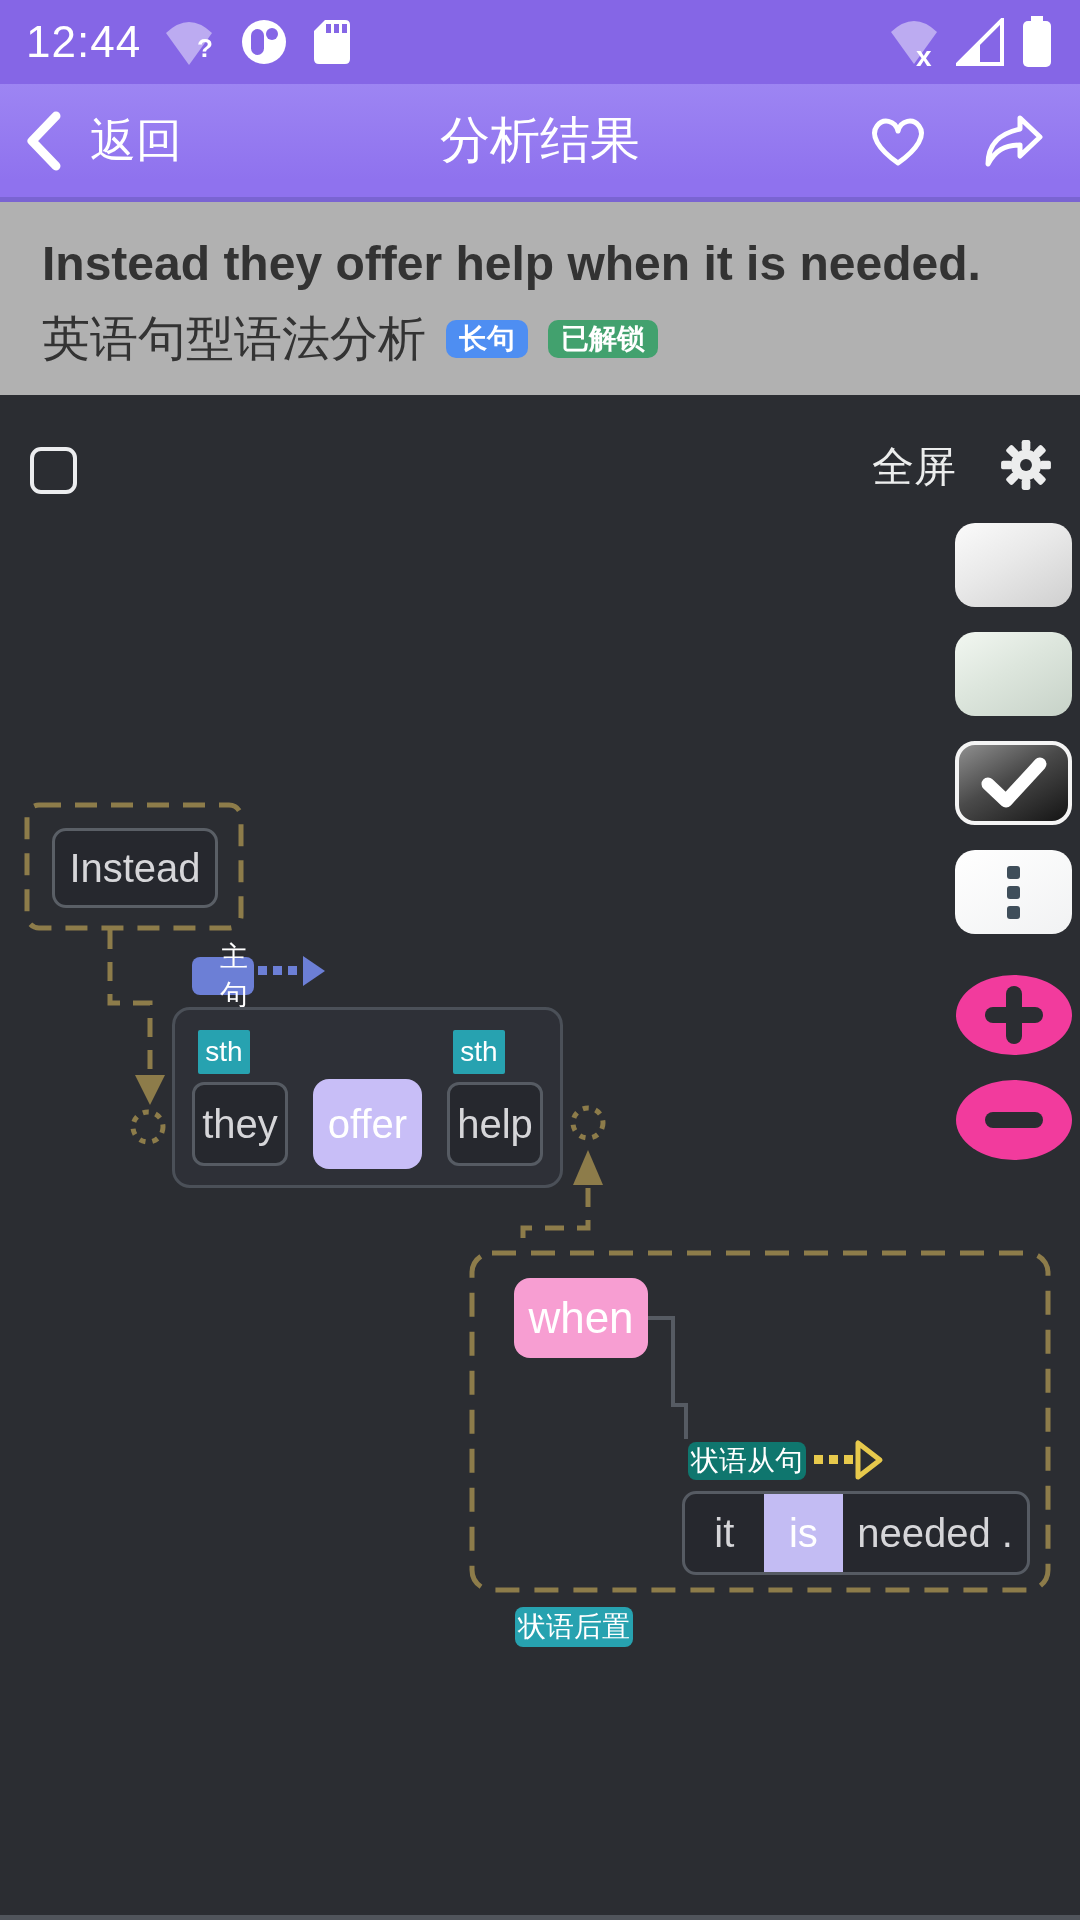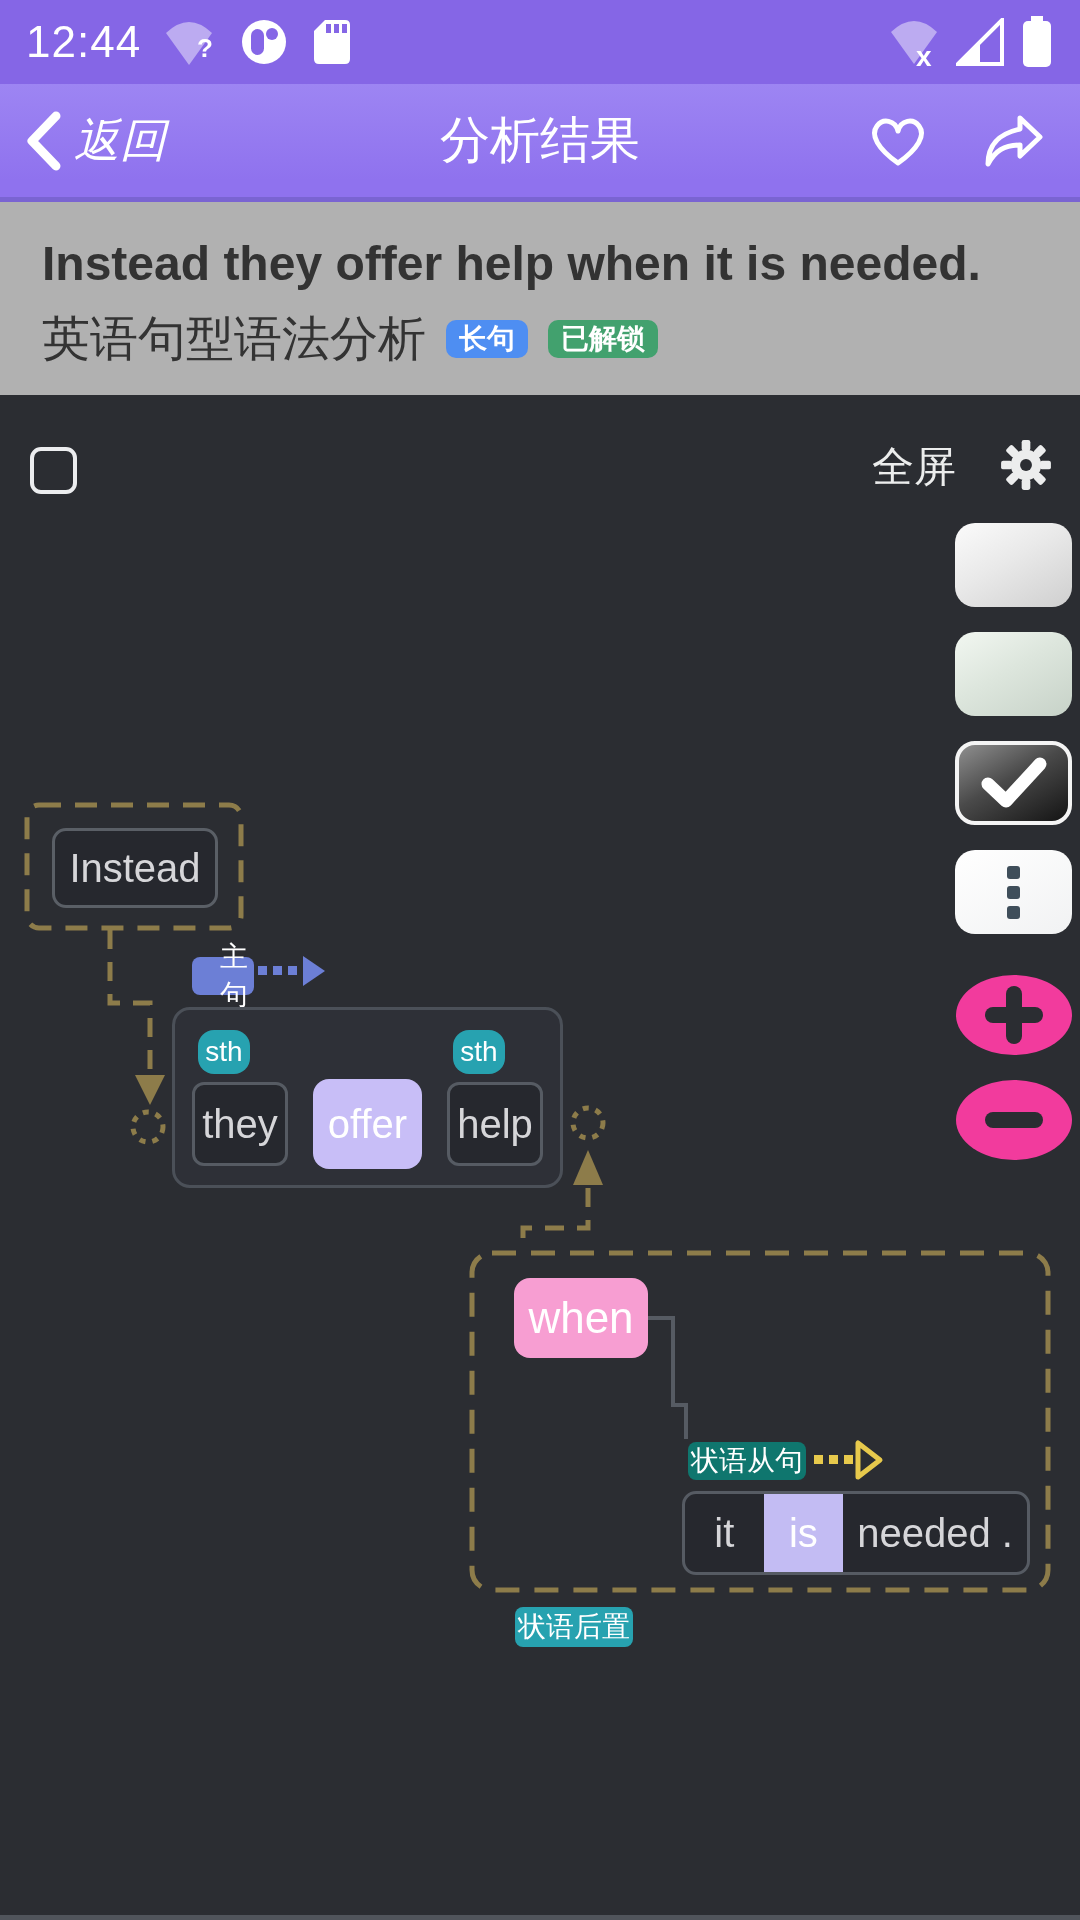--- a/index.html
+++ b/index.html
@@ -12,21 +12,21 @@
     background:#8566e6;display:flex;align-items:center;padding:0 26px;color:#fff;}
   .status-time{font-size:44px;font-weight:400;letter-spacing:1px;}
   .sb-left{display:flex;align-items:center;gap:26px;margin-left:22px;}
   .sb-right{display:flex;align-items:center;gap:16px;margin-left:auto;}
   .sb-icon{display:block;}
 
   
   .nav-bar{position:absolute;left:0;top:84px;width:1080px;height:118px;
     background:linear-gradient(180deg,#9d85f3 0%,#8f72ee 85%);
     border-bottom:5px solid #7a64d2;display:flex;align-items:center;color:#fff;}
-  .nav-back{display:flex;align-items:flex-start;gap:10px;padding-left:24px;cursor:pointer;font-style:italic;}
+  .nav-back{display:flex;align-items:flex-start;gap:26px;padding-left:24px;cursor:pointer;}
   .nav-back-label{font-size:46px;}
   .nav-title{position:absolute;left:0;right:0;text-align:center;font-size:50px;pointer-events:none;font-family:Liberation Mono, monospace;}
   .nav-icons{margin-left:auto;display:flex;align-items:center;gap:52px;padding-right:36px;}
 
   
   .sentence-panel{position:absolute;left:0;top:202px;width:1080px;height:193px;
     background:#b1b1b1;padding:34px 40px 0 42px;}
   .sentence-line1{font-size:48px;font-weight:700;color:#333;white-space:nowrap;}
   .sentence-line2{margin-top:16px;display:flex;align-items:center;font-size:48px;color:#333;}
   .badge{display:inline-flex;align-items:center;justify-content:center;height:38px;
@@ -66,21 +66,21 @@
     border-radius:8px;background:#2b2d32;}
 
   
   .word-box{position:absolute;display:flex;align-items:center;justify-content:center;
     background:#26282e;border:3px solid #565b63;border-radius:12px;
     color:#d6d6d9;font-size:40px;cursor:pointer;}
   .clause-box{position:absolute;background:#2e3037;border:3px solid #4b5058;border-radius:18px;}
   .tag{position:absolute;display:flex;align-items:center;justify-content:center;
     color:#fff;font-size:28px;border-radius:8px;}
   .tag-periwinkle{background:#6c7fd6;padding-left:28px;}
-  .tag-teal{background:#27a2b0;border-radius:16px;}
+  .tag-teal{background:#27a2b0;border-radius:2px;}
   .tag-yellow{background:#0f766e;}
   .node-purple{background:#c8bef7;border:none;color:#fff;border-radius:16px;}
   .node-pink{position:absolute;display:flex;align-items:center;justify-content:center;
     background:#f79ed2;border-radius:16px;color:#fff;font-size:44px;cursor:pointer;}
   .it-row{position:absolute;left:682px;top:1096px;width:348px;height:84px;
     border:3px solid #565b63;border-radius:14px;background:#26282e;display:flex;overflow:hidden;}
   .cell{display:flex;align-items:center;justify-content:center;font-size:40px;
     color:#d6d6d9;cursor:pointer;}
   .cell-is{background:#c3bcf3;color:#fff;}
 

